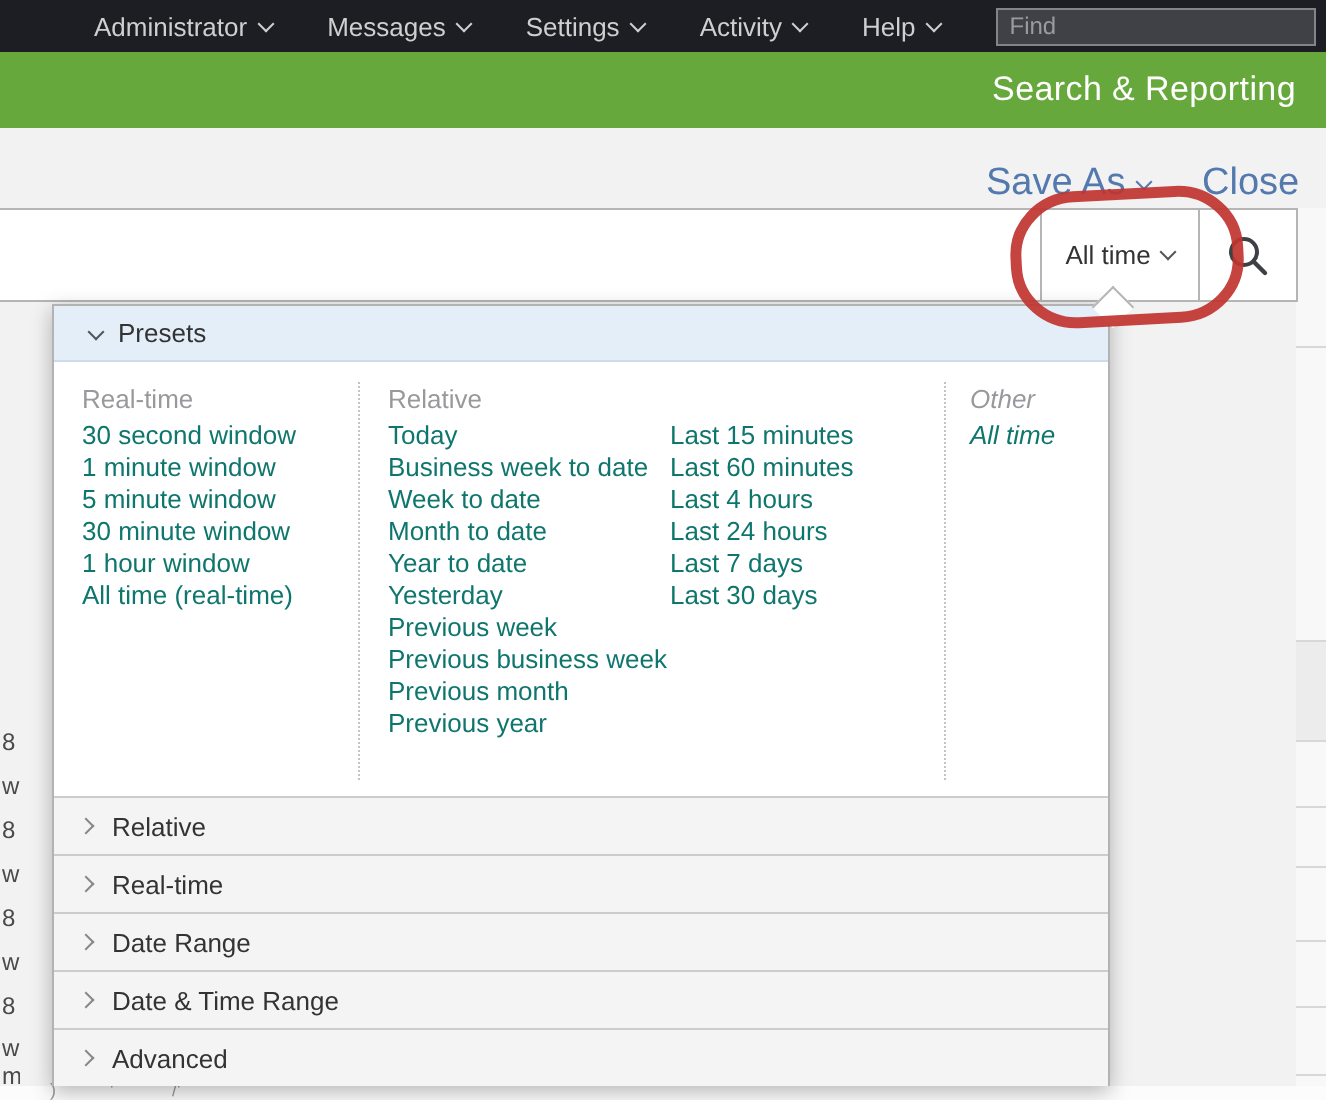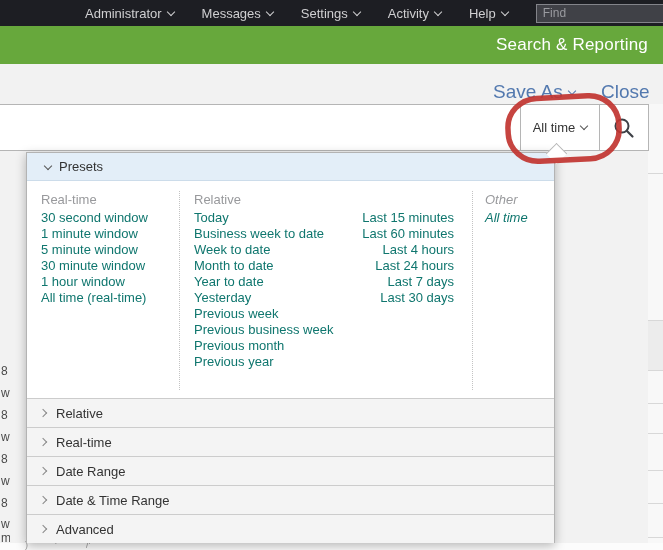--- a/index.html
+++ b/index.html
@@ -7,21 +7,21 @@
   body { font-family:"Liberation Sans", sans-serif; }
   .screen {
     position:relative; width:663px; height:550px; overflow:hidden;
     background:#f2f2f2; margin:0 auto;
   }
 
   
   .topbar {
     position:absolute; left:0; top:0; width:663px; height:26px;
     background:#1d1e23; display:flex; align-items:center;
-    padding-left:85px; gap:28px; z-index:20;
+    padding-left:47px; gap:28px; z-index:20;
   }
   .topbar-menu { color:#cfcfd1; font-size:13px; cursor:pointer; white-space:nowrap; display:flex; align-items:center; }
   .chev { display:inline-block; width:6px; height:6px; border-left:1.5px solid currentColor; border-bottom:1.5px solid currentColor; }
   .chev.down { transform:rotate(-45deg); margin-left:6px; margin-top:-3px; }
   .chev.right { transform:rotate(-135deg); }
   .find-box {
     margin-left:auto; margin-right:8px; width:160px; height:19px;
     background:#404147; border:1px solid #83848a; color:#a2a3a7;
     font-size:12px; padding:0 6px; font-family:"Liberation Sans", sans-serif;
     outline:none;
@@ -74,21 +74,21 @@
   .presets-header {
     height:28px; background:#e3eef8; border-bottom:1px solid #ccdcea;
     display:flex; align-items:center; padding-left:12px; gap:8px;
     font-size:13px; color:#333; cursor:pointer;
   }
   .presets-header .chev { color:#555; margin-top:-2px; }
   .presets-body { position:relative; height:217px; background:#fff; }
   .pcol { position:absolute; top:0; }
   .pcol-0 { left:14px; width:140px; }
   .pcol-1 { left:167px; width:138px; }
-  .pcol-2 { left:292px; width:135px;text-align:right; }
+  .pcol-2 { left:308px; width:135px; }
   .pcol-3 { left:458px; width:130px;font-style:italic; }
   .pcol-head { margin-top:12px; margin-bottom:3px; font-size:13px; line-height:14px; color:#98999c; }
   .pcol-head.ghost { visibility:hidden; }
   .preset-link { display:block; font-size:13px; line-height:16px; color:#0f766e; cursor:pointer; text-decoration:none; white-space:nowrap; }
   .vdivider { position:absolute; top:10px; bottom:8px; width:0; border-left:1px dotted #c3c3c3; }
   .vd-0 { left:152px; }
   .vd-1 { left:445px; }
   .acc-row {
     height:29px; background:#f4f4f4; border-top:1px solid #cccccc;
     display:flex; align-items:center; padding-left:13px; gap:9px;

